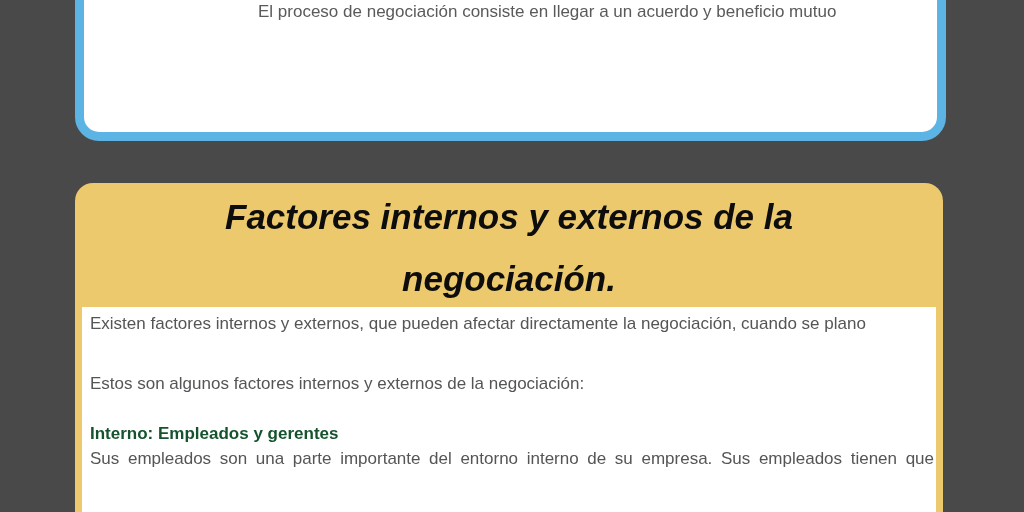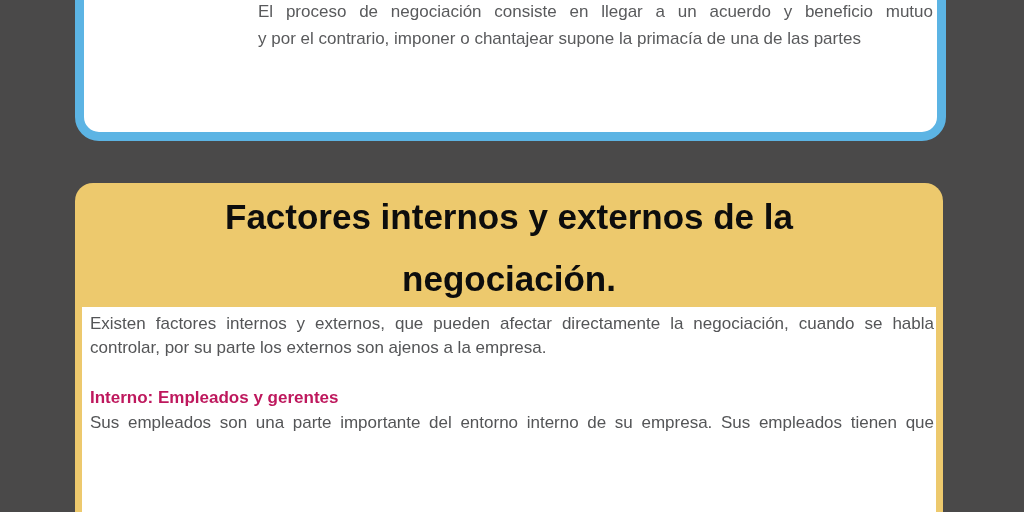--- a/index.html
+++ b/index.html
@@ -47,41 +47,42 @@
     background: #edc96d;
     border-radius: 18px 18px 0 0;
   }
   .card-main-title {
     padding-top: 3px;
     height: 121px;
     font-size: 35px;
     line-height: 62px;
     font-weight: bold;
     color: #0d0d0d;
+    font-style: italic;
   }
   .card-main-body {
     position: absolute;
     top: 124px;
     left: 7px;
     right: 7px;
     height: 470px;
     box-sizing: border-box;
     background: #ffffff;
     padding: 5px 2px 0 8px;
     font-size: 17px;
     line-height: 23.5px;
     color: #545557;
   }
   .body-para2 {
     margin-top: 36px;
   }
   .body-heading {
     margin-top: 27px;
     font-weight: bold;
-    color: #be185d;
+    color: #14532d;
   }
   .body-para3 {
     margin-top: 1px;
   }
 
   
   .jline {
     text-align: justify;
     text-align-last: justify;
   }
@@ -95,32 +96,31 @@
   .cline {
     text-align: center;
   }
 </style>
 </head>
 <body>
 
 <div class="card-top">
   <div class="card-top-text">
       <div class="jline">El proceso de negociación consiste en llegar a un acuerdo y beneficio mutuo</div>
-      <div class="jline">y por el contrario, imponer o chantajear supone la primacía de una de las partes</div>
     </div>
 </div>
 
 <div class="card-main">
   <div class="card-main-title">
       <div class="cline">Factores internos y externos de la</div>
       <div class="cline">negociación.</div>
     </div>
   <div class="card-main-body">
     <div class="body-para1">
-        <div class="jline">Existen factores internos y externos, que pueden afectar directamente la negociación, cuando se habla</div>
-        <div class="jline">controlar, por su parte los externos son ajenos a la empresa.</div>
+        <div class="jline">Existen factores internos y externos, que pueden afectar directamente la negociación, cuando se plano</div>
       </div>
+    <div class="body-para2">Estos son algunos factores internos y externos de la negociación:</div>
     <div class="body-heading">Interno: Empleados y gerentes</div>
     <div class="body-para3">
         <div class="jline-full">Sus empleados son una parte importante del entorno interno de su empresa. Sus empleados tienen que</div>
       </div>
   </div>
 </div>
 
 </body></html>

